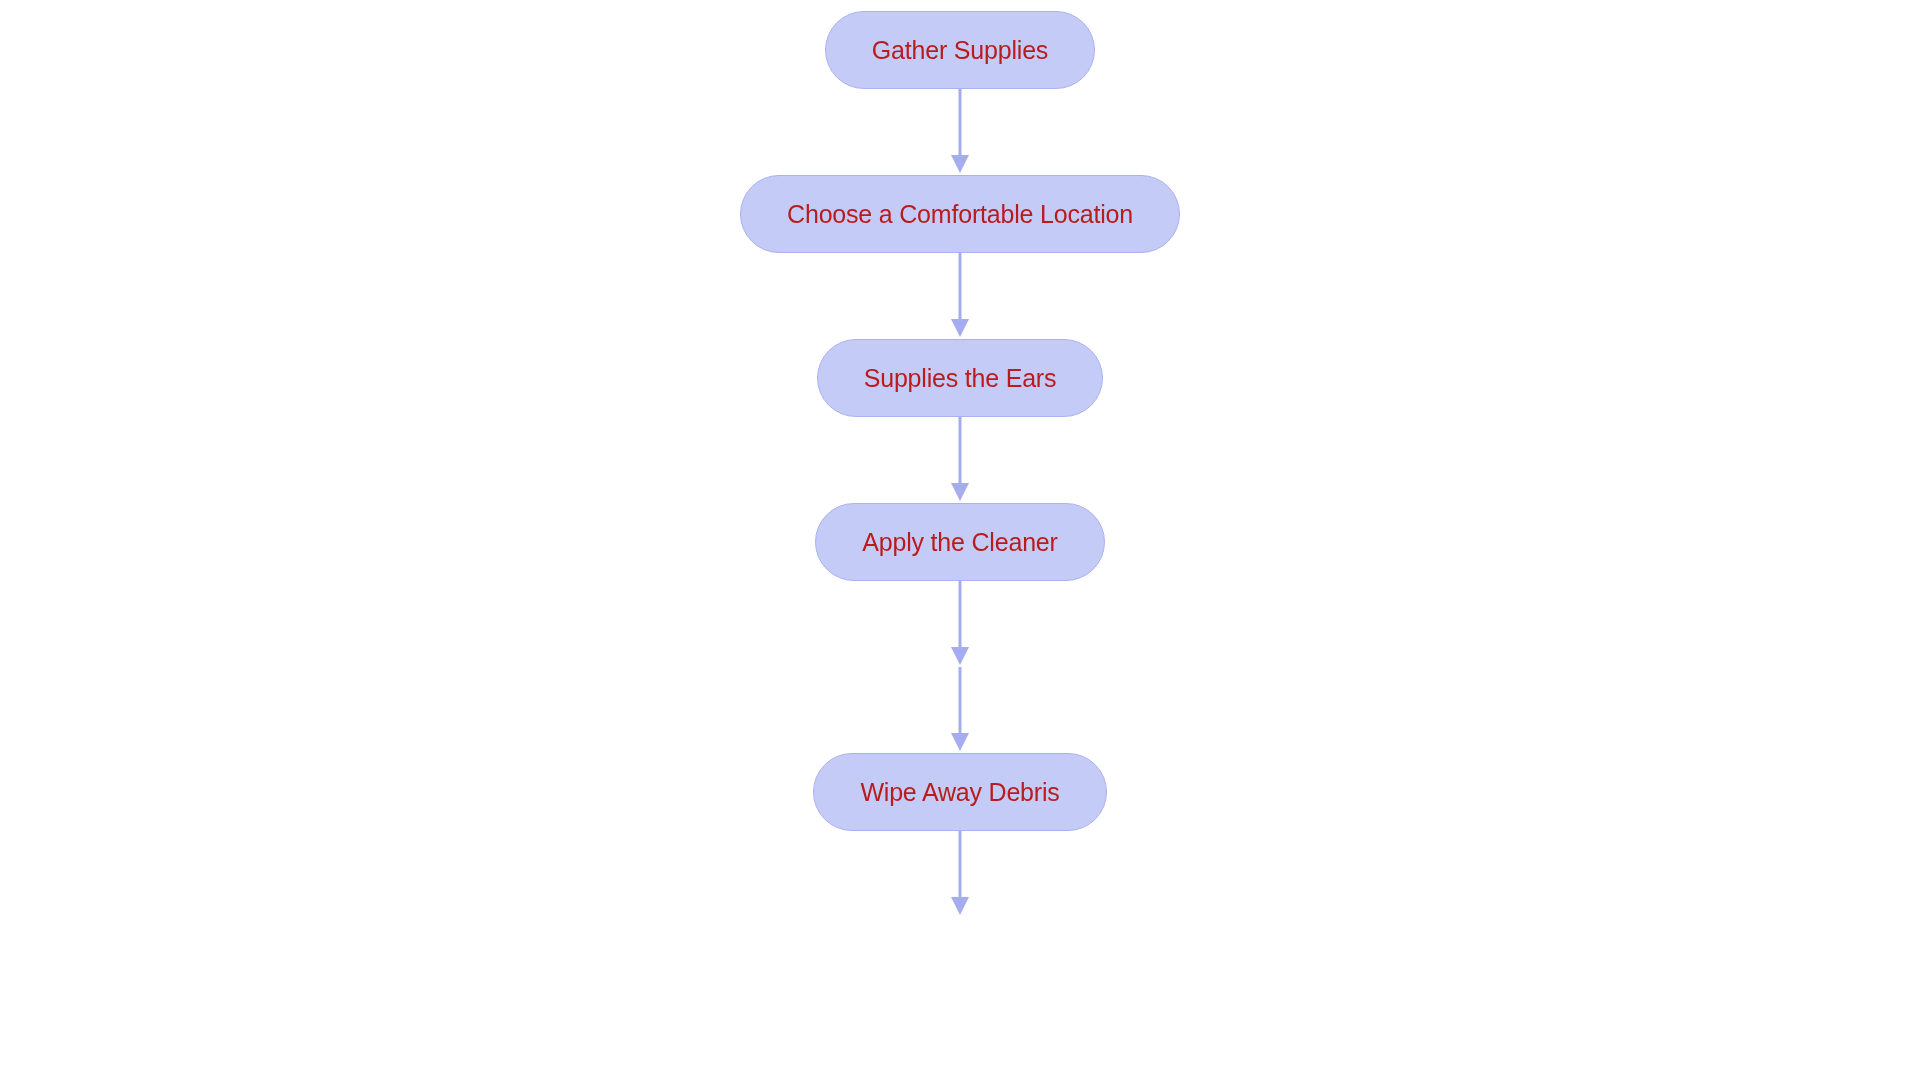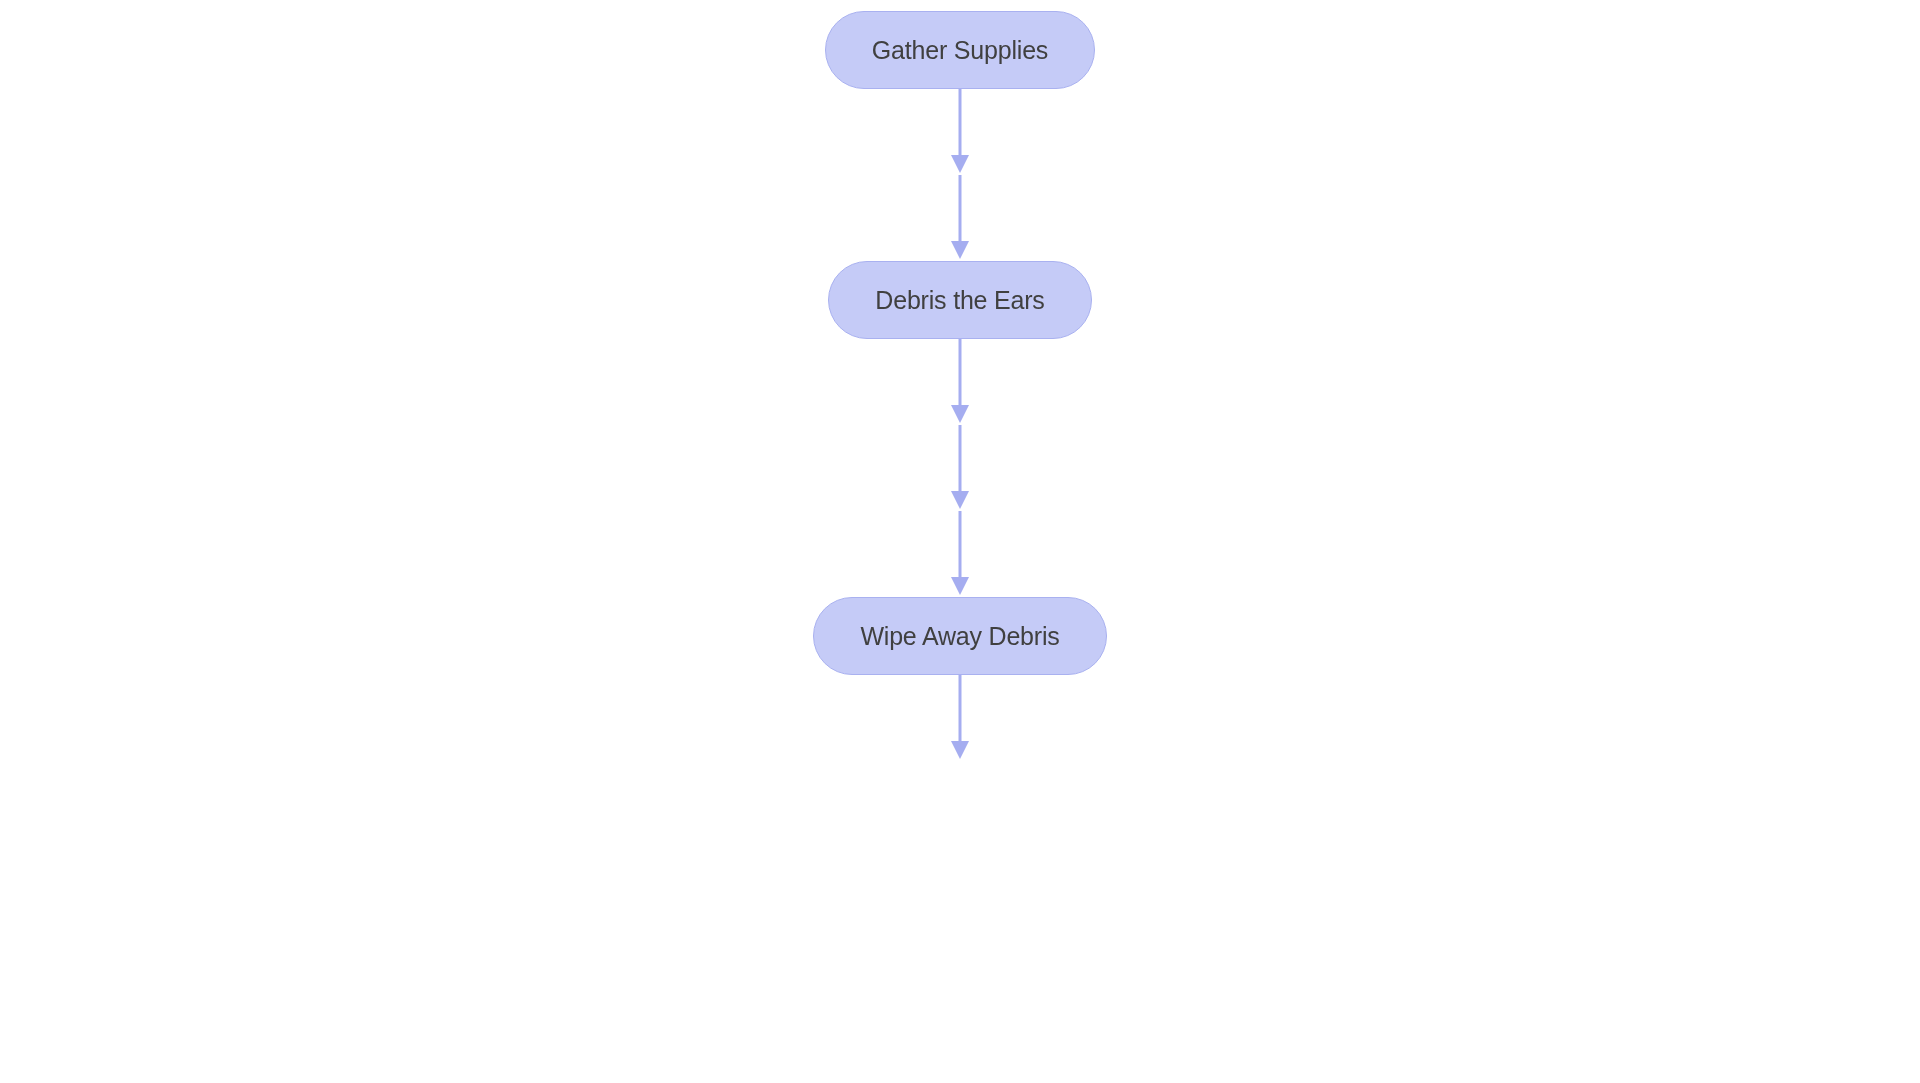--- a/index.html
+++ b/index.html
@@ -45,21 +45,21 @@
     border-radius: 39px;
     color: #3333cc;
     font-size: 25px;
     line-height: 1;
     letter-spacing: -0.2px;
     white-space: nowrap;
     font-family: "Liberation Sans", sans-serif;
   }
   .flow-node-label {
     display: block;
-    color: #404040;
+    color: #b91c1c;
   }
   .flow-connector {
     width: 30px;
     height: 86px;
     display: block;
     flex: 0 0 auto;
   }
 </style>
 </head>
 <body>
@@ -69,35 +69,41 @@
 
     <div class="flow-node">
       <span class="flow-node-label">Gather Supplies</span>
     </div>
 
     <svg class="flow-connector" viewBox="0 0 30 86">
       <line x1="15" y1="0" x2="15" y2="68" stroke="#a5adf0" stroke-width="3"></line>
       <polygon points="6,66 24,66 15,84" fill="#a5adf0"></polygon>
     </svg>
 
+    <div class="flow-node">
+      <span class="flow-node-label">Choose a Comfortable Location</span>
+    </div>
 
     <svg class="flow-connector" viewBox="0 0 30 86">
       <line x1="15" y1="0" x2="15" y2="68" stroke="#a5adf0" stroke-width="3"></line>
       <polygon points="6,66 24,66 15,84" fill="#a5adf0"></polygon>
     </svg>
 
     <div class="flow-node">
-      <span class="flow-node-label">Debris the Ears</span>
+      <span class="flow-node-label">Supplies the Ears</span>
     </div>
 
     <svg class="flow-connector" viewBox="0 0 30 86">
       <line x1="15" y1="0" x2="15" y2="68" stroke="#a5adf0" stroke-width="3"></line>
       <polygon points="6,66 24,66 15,84" fill="#a5adf0"></polygon>
     </svg>
 
+    <div class="flow-node">
+      <span class="flow-node-label">Apply the Cleaner</span>
+    </div>
 
     <svg class="flow-connector" viewBox="0 0 30 86">
       <line x1="15" y1="0" x2="15" y2="68" stroke="#a5adf0" stroke-width="3"></line>
       <polygon points="6,66 24,66 15,84" fill="#a5adf0"></polygon>
     </svg>
 
 
     <svg class="flow-connector" viewBox="0 0 30 86">
       <line x1="15" y1="0" x2="15" y2="68" stroke="#a5adf0" stroke-width="3"></line>
       <polygon points="6,66 24,66 15,84" fill="#a5adf0"></polygon>

